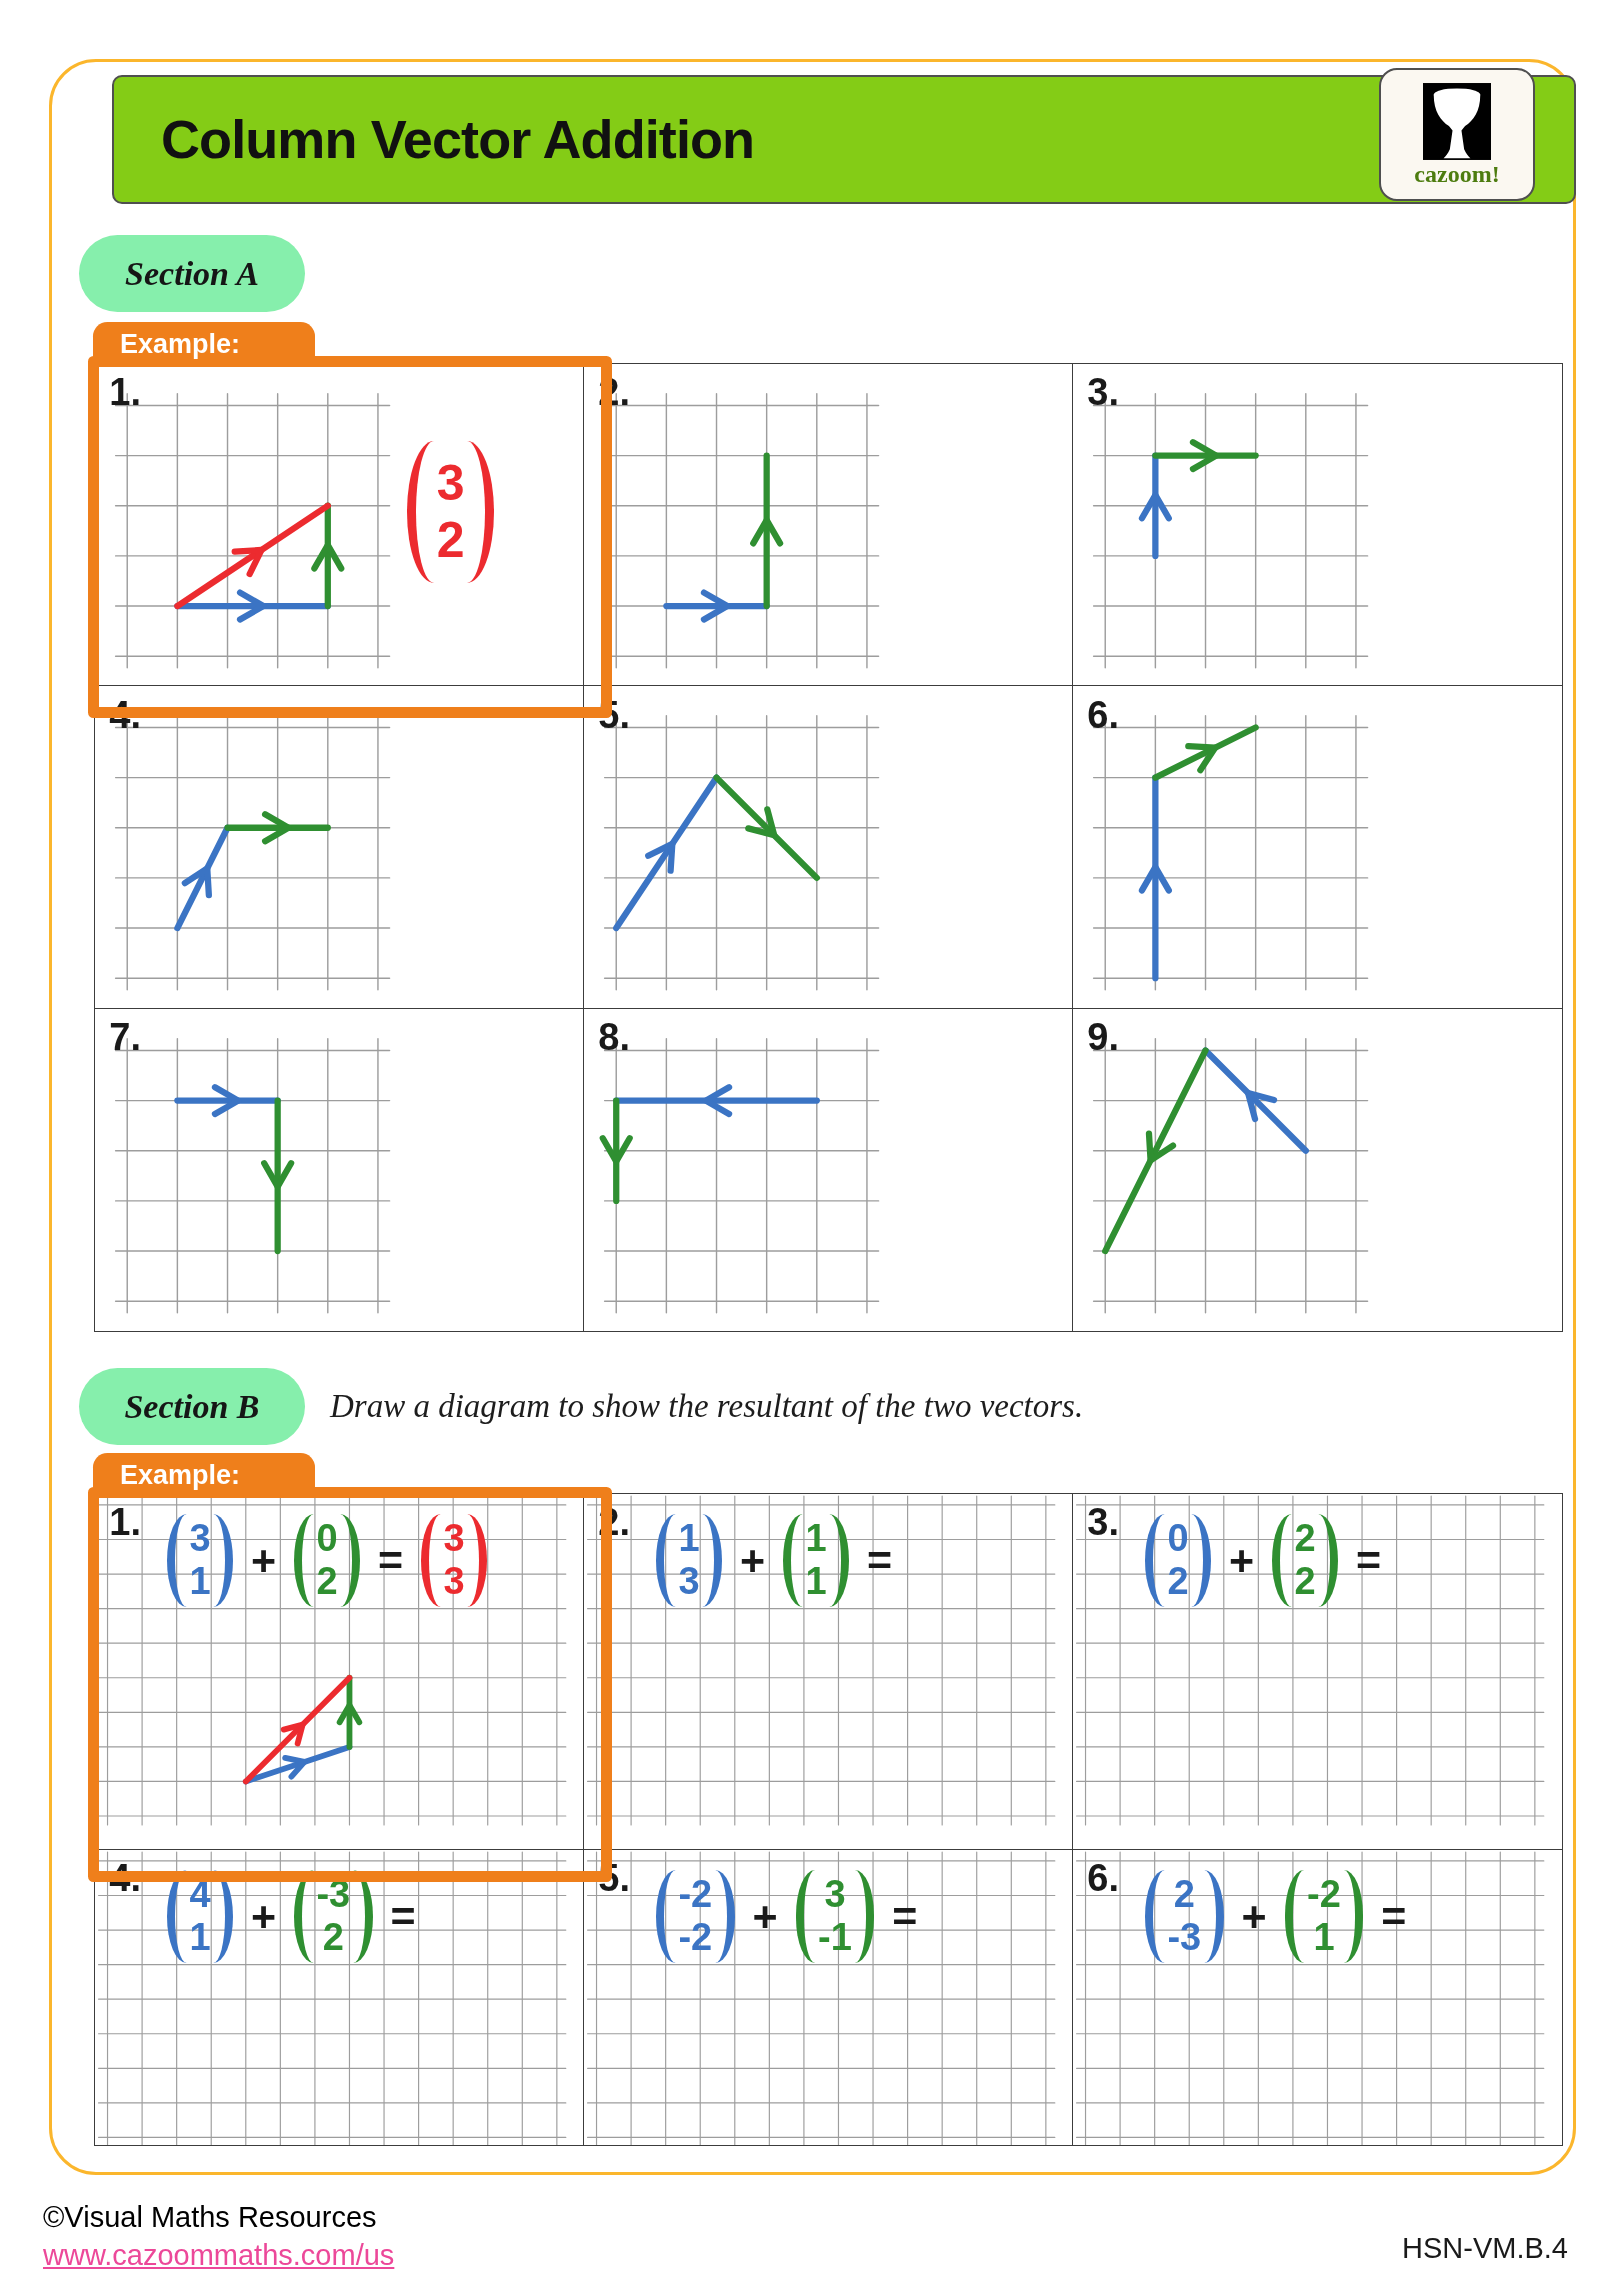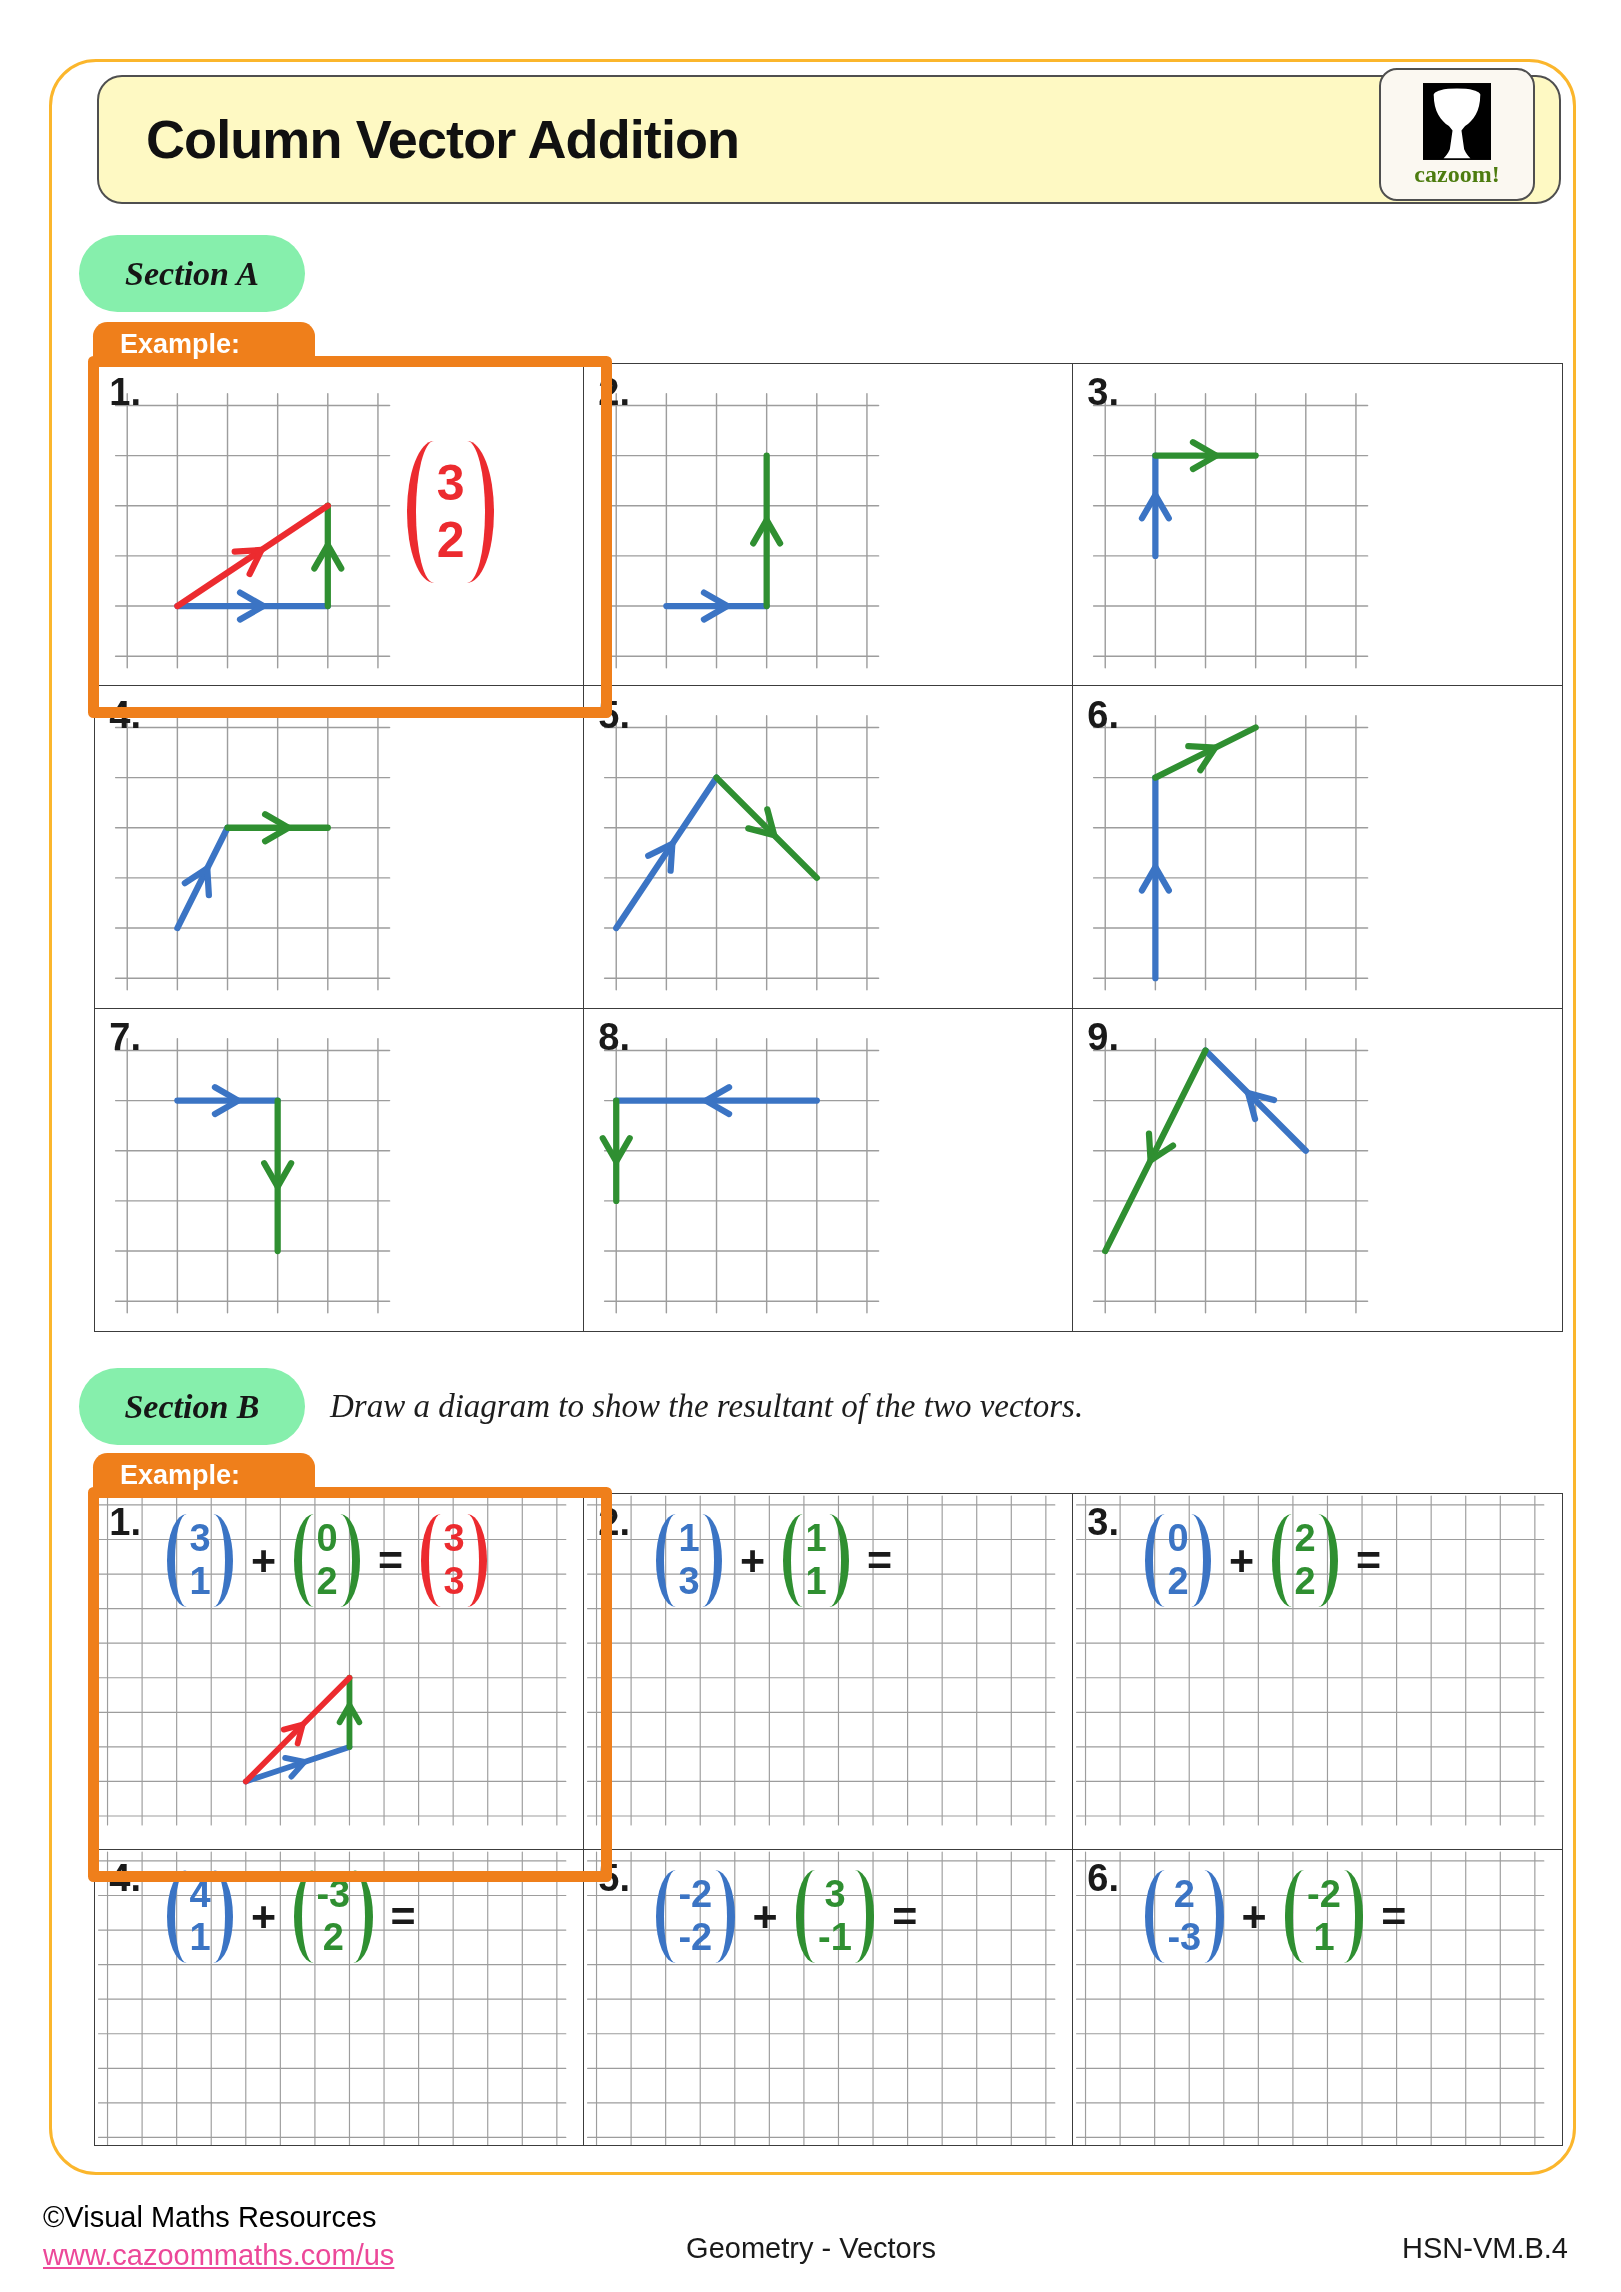--- a/index.html
+++ b/index.html
@@ -1,22 +1,22 @@
 <!DOCTYPE html>
 <html style="font-size:14.3px"><head>
 <meta charset="utf-8">
 <style>
   html,body{margin:0;padding:0;background:#fff;}
   .page{position:relative;width:1622px;height:2293px;background:#ffffff;overflow:hidden;
         font-family:"Liberation Sans",sans-serif;color:#161616;}
   .sheet{position:absolute;left:49px;top:59px;width:1521px;height:2110px;
          border:3.6px solid #FBB62C;border-radius:47px;background:#fff;}
   
-  .titlebar{position:absolute;left:97px;top:75px;width:1460px;height:125px;background:#fef9c3;
-            border:2.7px solid #4F4F4F;border-radius:25px;}
+  .titlebar{position:absolute;left:112px;top:75px;width:1460px;height:125px;background:#84cc16;
+            border:2.7px solid #4F4F4F;border-radius:10px;}
   .title{position:absolute;left:47px;top:0;height:125px;line-height:125px;font-size:54px;font-weight:800;
          letter-spacing:-0.9px;color:#111;}
   .logo-box{position:absolute;left:1379px;top:68px;width:152px;height:127px;background:#FBF8F1;
             border:2.7px solid #4F4F4F;border-radius:18px;z-index:6;display:flex;flex-direction:column;
             align-items:center;justify-content:center;padding-top:1.8px;}
   .logo-text{font-family:"Liberation Serif",serif;font-weight:700;font-size:24px;color:#4d7c0f;margin-top:0.9px;}
   
   .sec-pill{position:absolute;width:226px;height:77px;border-radius:39px;background:#86efac;
             display:flex;align-items:center;justify-content:center;
             font-family:"Liberation Serif",serif;font-style:italic;font-weight:700;font-size:34px;}
@@ -597,16 +597,15 @@
             <span class="rp"></span>
           </span>
           <span class="op">=</span>
         </div>
       </div>
     </div>
   <div class="ex-frame frameB" style="border-color: rgb(239, 127, 27);"></div>
 
   <div class="foot-left1">©Visual Maths Resources</div>
   <a class="foot-link" href="#" style="color: #ec4899;">www.cazoommaths.com/us</a>
-  <div class="foot-center">Geometry - Vectors</div>
   <div class="foot-right">HSN-VM.B.4</div>
 </div>
 
 
 </body></html>

